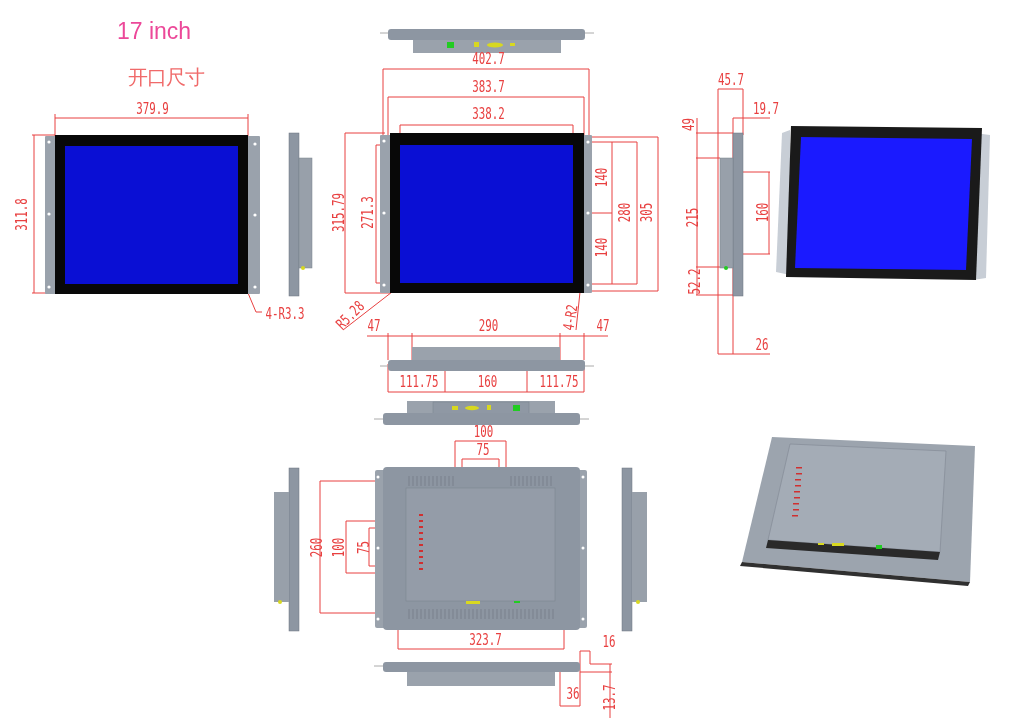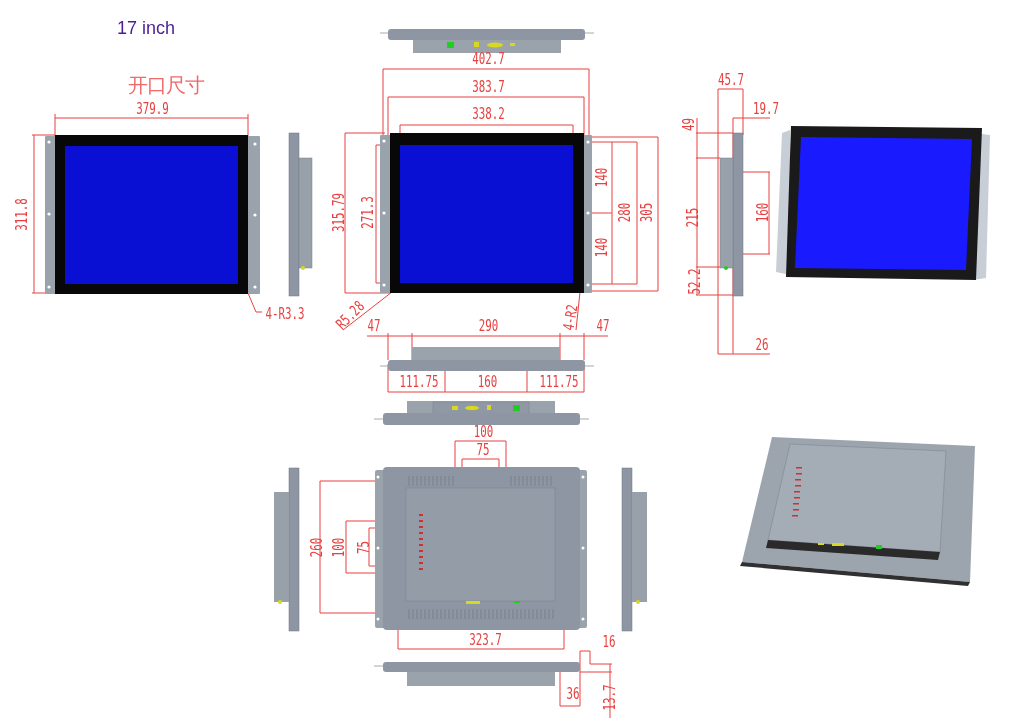--- a/index.html
+++ b/index.html
@@ -1,19 +1,19 @@
 <!DOCTYPE html>
 <html><head>
 <meta charset="utf-8">
 <style>
   html,body{margin:0;padding:0;background:#fff;}
   body{width:1024px;height:721px;position:relative;overflow:hidden;font-family:"DejaVu Sans",sans-serif;}
   .abs{position:absolute;}
-  .title{color:#4c1d95;font-family:"Liberation Sans",sans-serif;font-size:18px;left:117px;top:18px;}
-  .subtitle{color:#f06a6a;font-size:20px;left:128px;top:72px;font-family:"DejaVu Sans",sans-serif;letter-spacing:-1px;}
+  .title{color:#ec4899;font-family:"Liberation Sans",sans-serif;font-size:23px;left:117px;top:18px;}
+  .subtitle{color:#f06a6a;font-size:20px;left:128px;top:64px;font-family:"DejaVu Sans",sans-serif;letter-spacing:-1px;}
   .dim{position:absolute;color:#e84040;font-family:"DejaVu Sans Mono",monospace;font-size:15px;line-height:15px;transform-origin:center;white-space:nowrap;transform:scaleX(0.72);}
   .dimv{position:absolute;color:#e84040;font-family:"DejaVu Sans Mono",monospace;font-size:15px;line-height:15px;white-space:nowrap;transform:rotate(-90deg) scaleX(0.72);transform-origin:center;}
   svg{position:absolute;left:0;top:0;}
 </style>
 </head>
 <body>
 
 <div class="abs title">17 inch</div>
 <div class="abs subtitle">开口尺寸</div>
 

